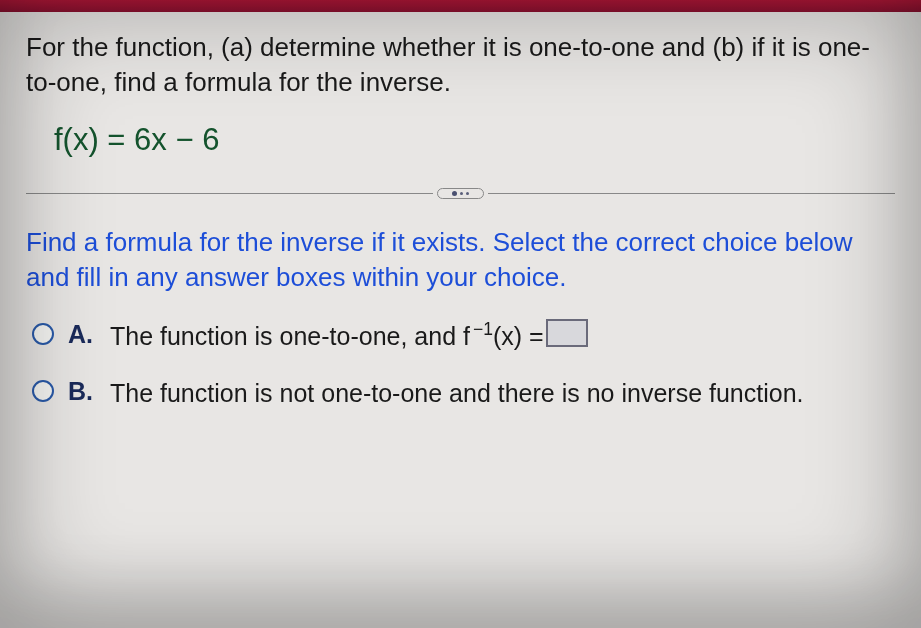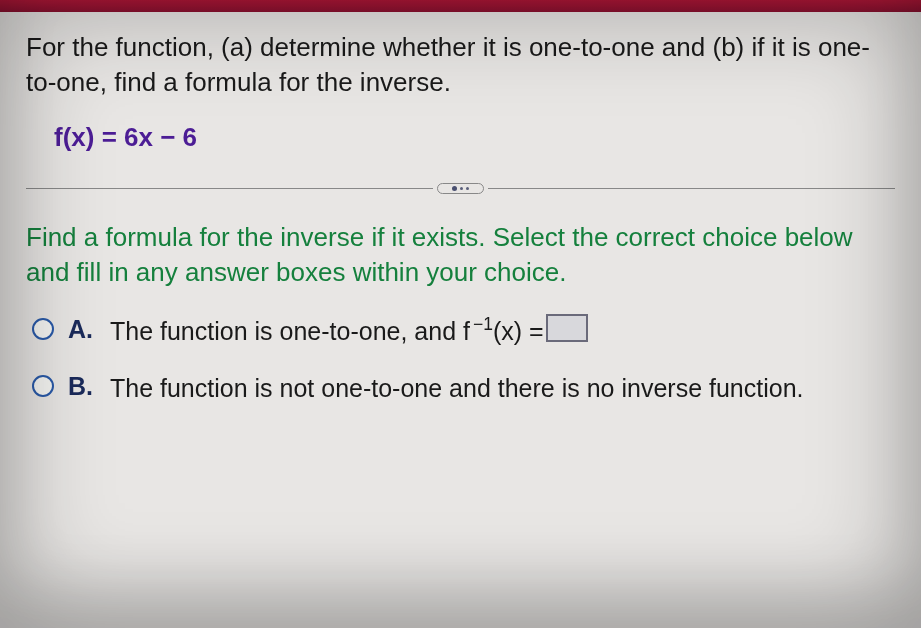--- a/index.html
+++ b/index.html
@@ -20,24 +20,24 @@
       padding: 18px 26px 10px 26px;
     }
     .question-text {
       font-size: 26px;
       line-height: 1.35;
       color: #1a1a1a;
       margin-bottom: 14px;
       font-weight: 400;
     }
     .formula-row {
-      font-size: 26px;
-      color: #4c1d95;
+      font-size: 31px;
+      color: #14532d;
       padding: 8px 0 16px 28px;
-      font-weight: 700;
+      font-weight: 400;
     }
     .divider-row {
       display: flex;
       align-items: center;
       margin: 14px 0 26px 0;
     }
     .divider-line {
       flex: 1;
       height: 1px;
       background: #888;
@@ -51,21 +51,21 @@
       display: flex;
       align-items: center;
       gap: 3px;
       cursor: pointer;
     }
     .dot { width: 3px; height: 3px; border-radius: 50%; background: #5a5f7a; }
     .dot.first { width: 5px; height: 5px; background: #4a5070; }
     .instruction {
       font-size: 26px;
       line-height: 1.35;
-      color: #15803d;
+      color: #1d4ed8;
       margin-bottom: 24px;
       font-weight: 400;
     }
     .choice {
       display: flex;
       align-items: flex-start;
       gap: 14px;
       margin-bottom: 22px;
       padding-left: 6px;
     }

